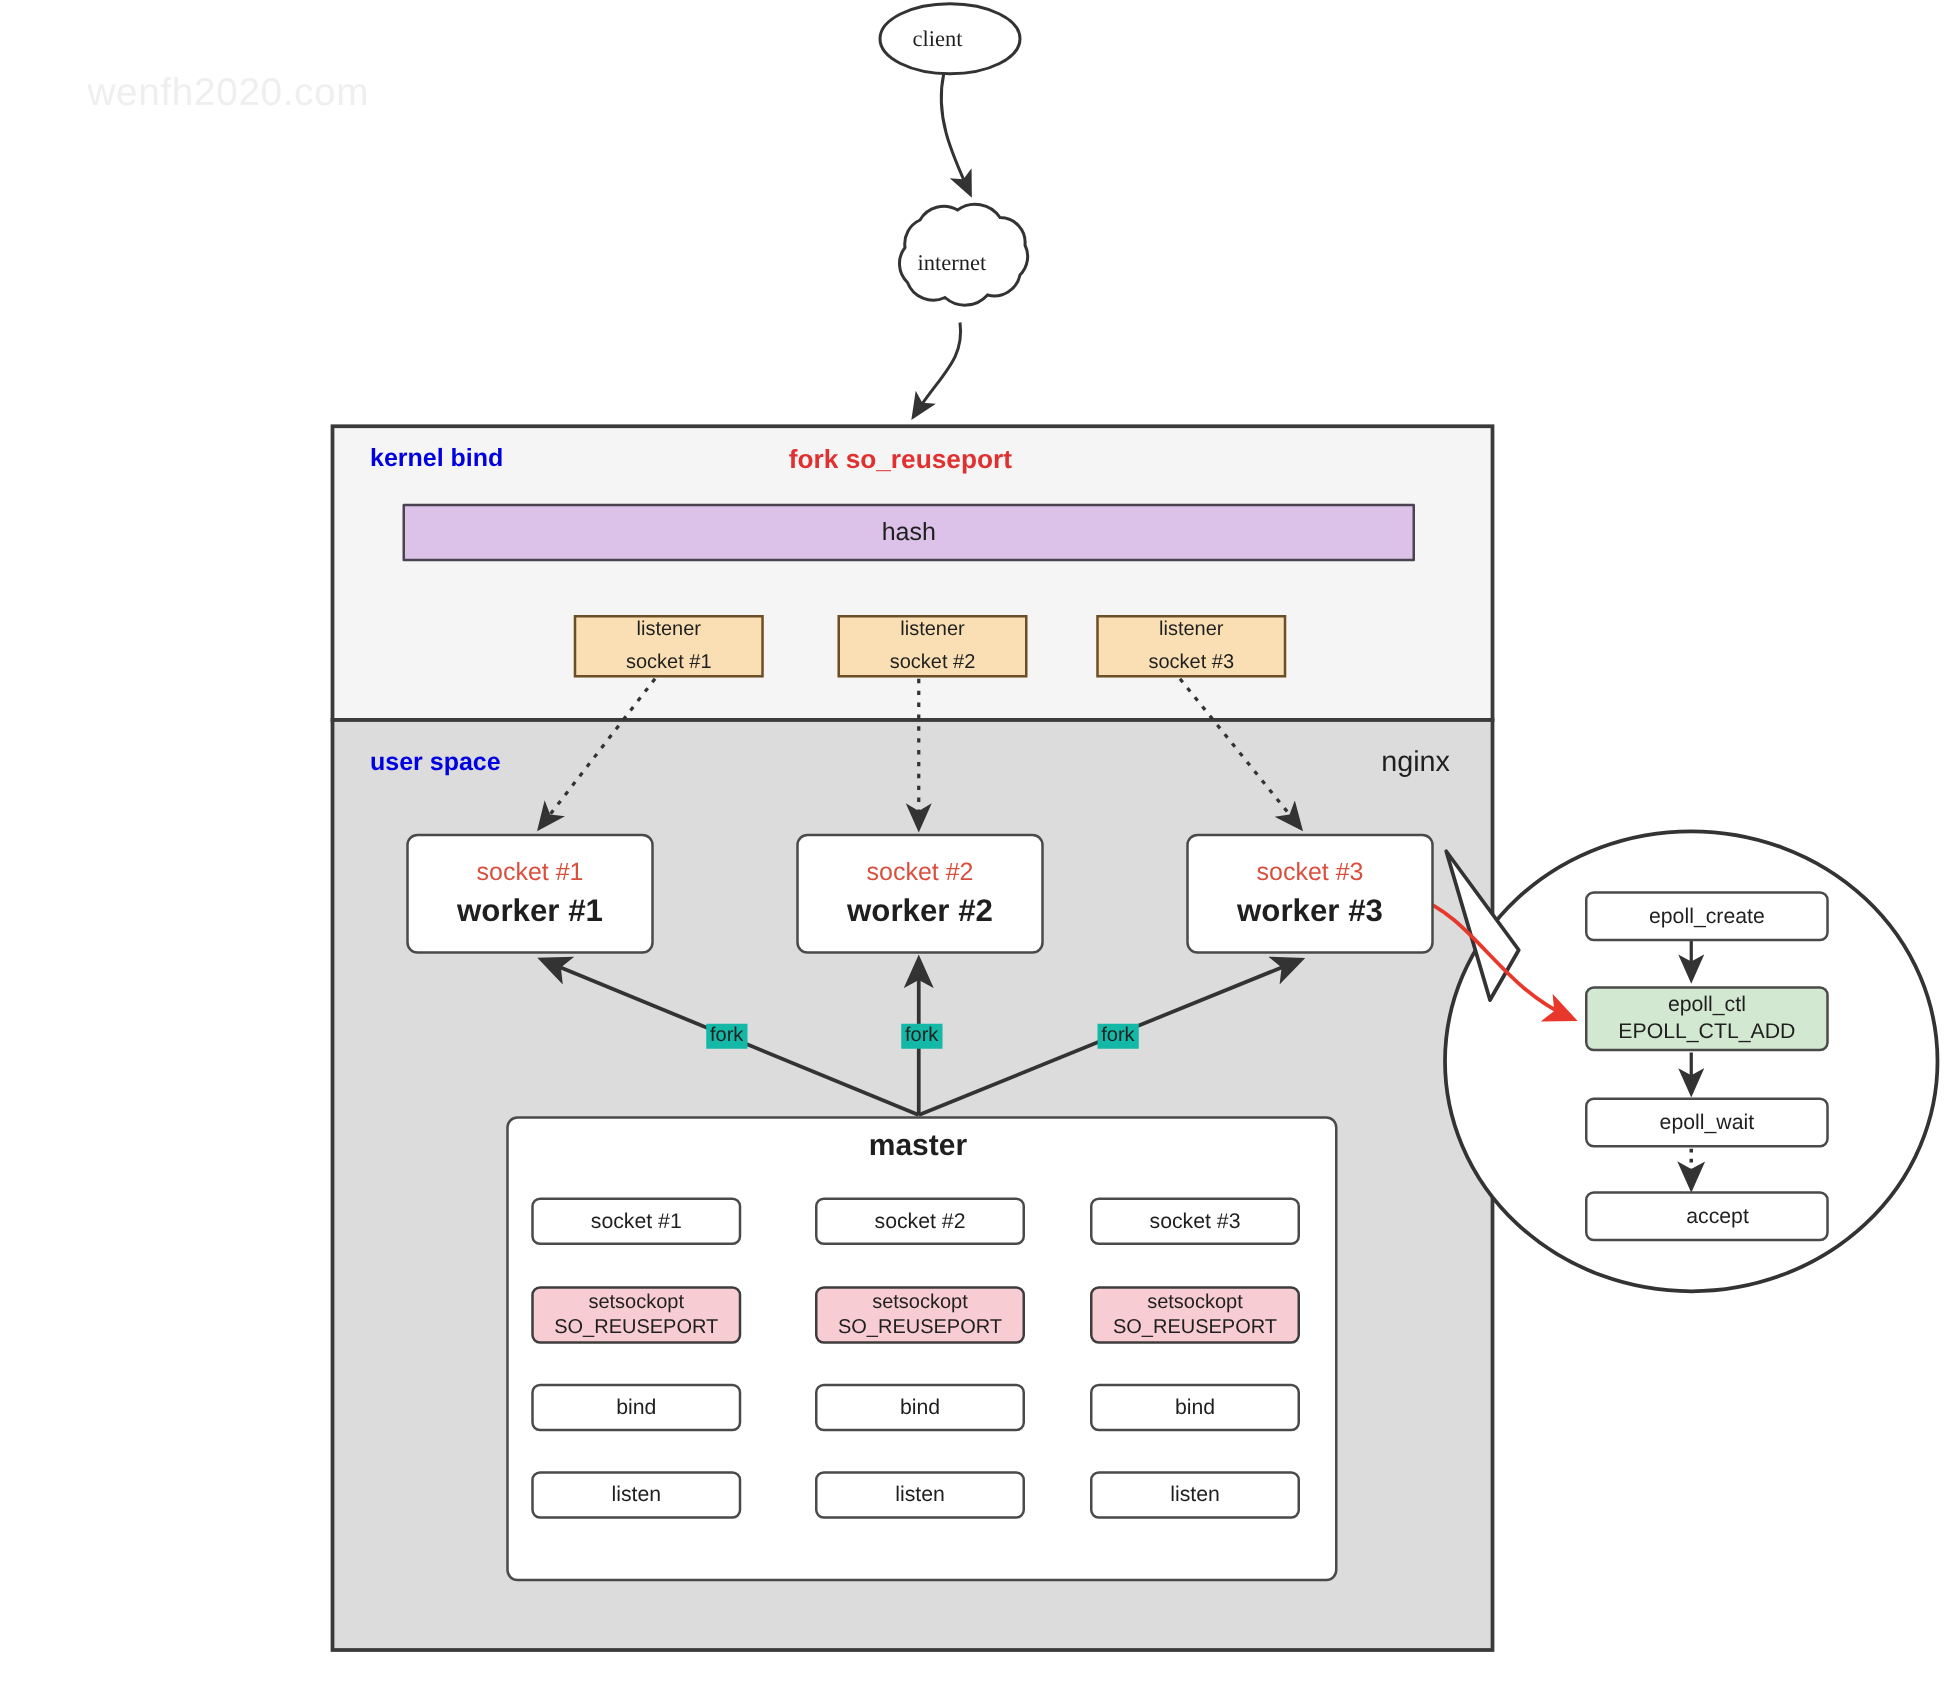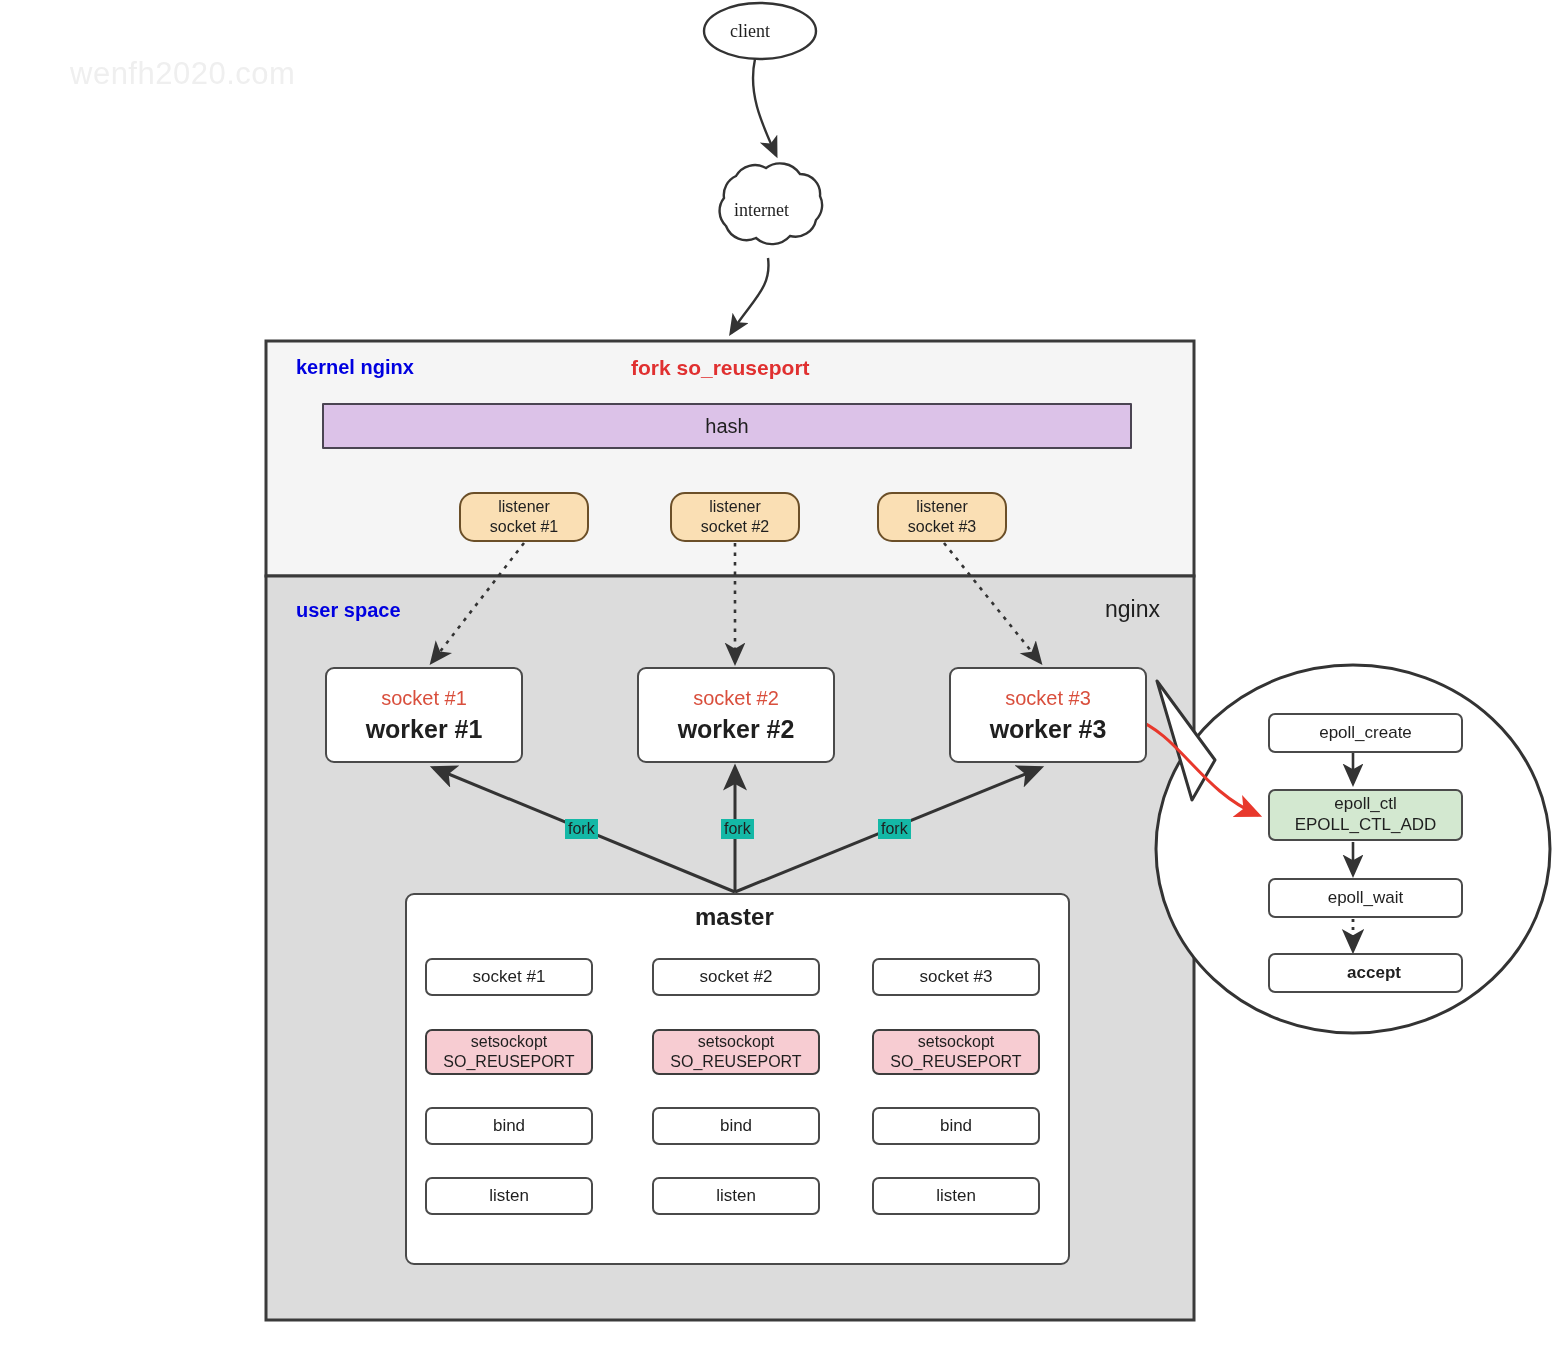--- a/index.html
+++ b/index.html
@@ -107,25 +107,26 @@
   }
 
   .hash-box {
     left: 322px; top: 403px; width: 810px; height: 46px;
     background: #dcc2e8;
     border: 2px solid #4a4452;
     font-size: 20px;
     border-radius: 1px;
   }
   .listener-box {
-    width: 130px; height: 50px;
+    width: 152px; height: 50px;
     background: #fadfb4;
     border: 2px solid #6b4f28;
-    border-radius: 15px;
+    border-radius: 0;
     font-size: 16px;
+    justify-content: space-between;
   }
   .worker-box {
     width: 198px; height: 96px;
     background: #ffffff;
     border: 2.5px solid #4a4a4a;
     border-radius: 9px;
   }
   .worker-sock {
     color: #d94f3d;
     font-size: 20px;
@@ -162,21 +163,21 @@
     border-radius: 7px;
     font-size: 17px;
   }
   .bubble-box.green {
     background: #d3e8d0;
     height: 52px;
     font-size: 17px;
     text-align: center;
   }
   .bubble-box.bold {
-    font-weight: bold;
+    font-weight: normal;
     padding-left: 17px;
   }
 </style>
 </head>
 <body>
 
 <div id="stage">
 
   <svg id="svg-layer" viewBox="0 0 1558 1356">
     <defs>
@@ -248,21 +249,21 @@
     </g>
     <path d="M 1353,919 L 1353,950" fill="none" stroke="#333333" stroke-width="2.8" stroke-dasharray="3 5" marker-end="url(#ah)"></path>
   </svg>
 
   <div class="wm-top">wenfh2020.com</div>
 
 
   <div class="client-lbl" style="left:730px; top:21px;">client</div>
   <div class="cloud-lbl" style="left:734px; top:200px;">internet</div>
 
-  <div class="lbl-kernel" style="left:296px; top:356px;">kernel nginx</div>
+  <div class="lbl-kernel" style="left:296px; top:356px;">kernel bind</div>
   <div class="lbl-reuseport" style="left:631px; top:356px;">fork so_reuseport</div>
 
   <div class="node hash-box">hash</div>
 
   <div class="node listener-box" style="left:459px; top:492px;">
     <span>listener</span>
     <span>socket #1</span>
   </div>
   <div class="node listener-box" style="left:670px; top:492px;">
     <span>listener</span>

